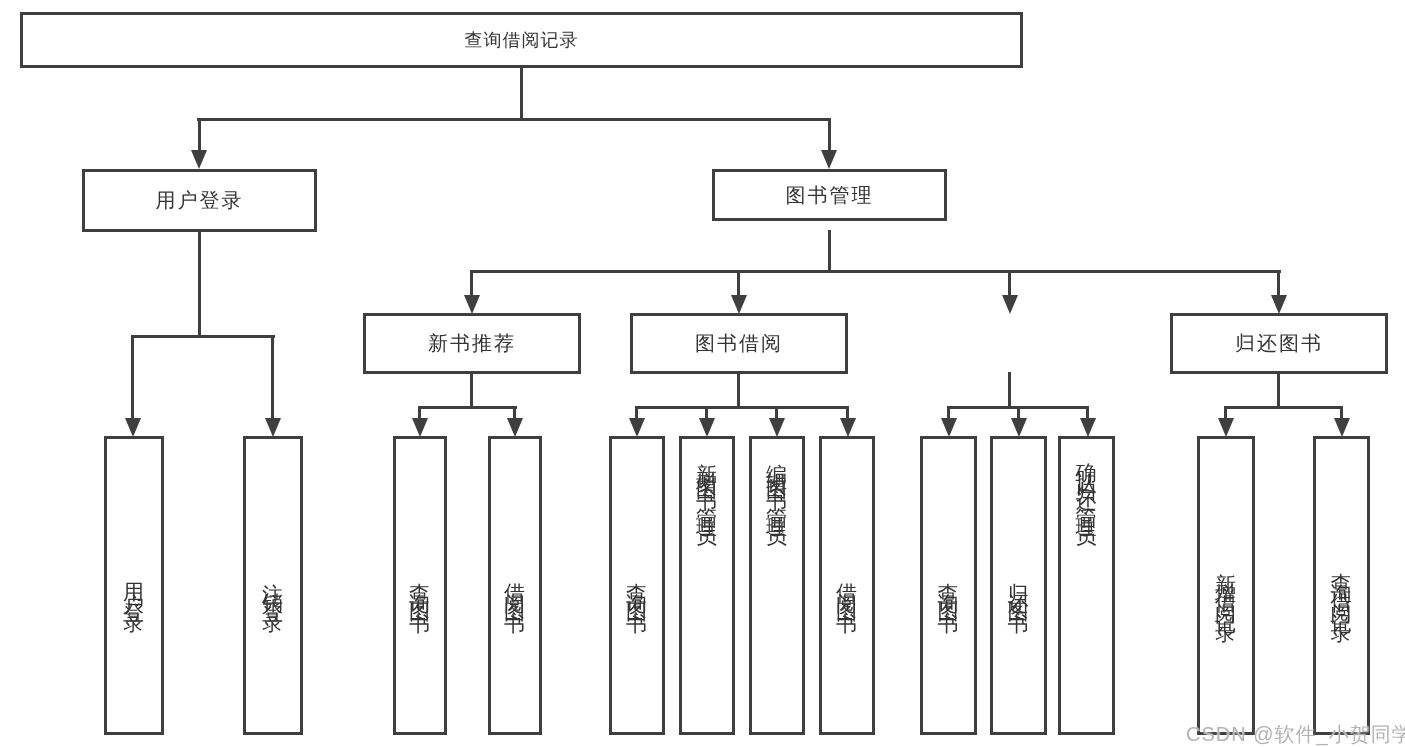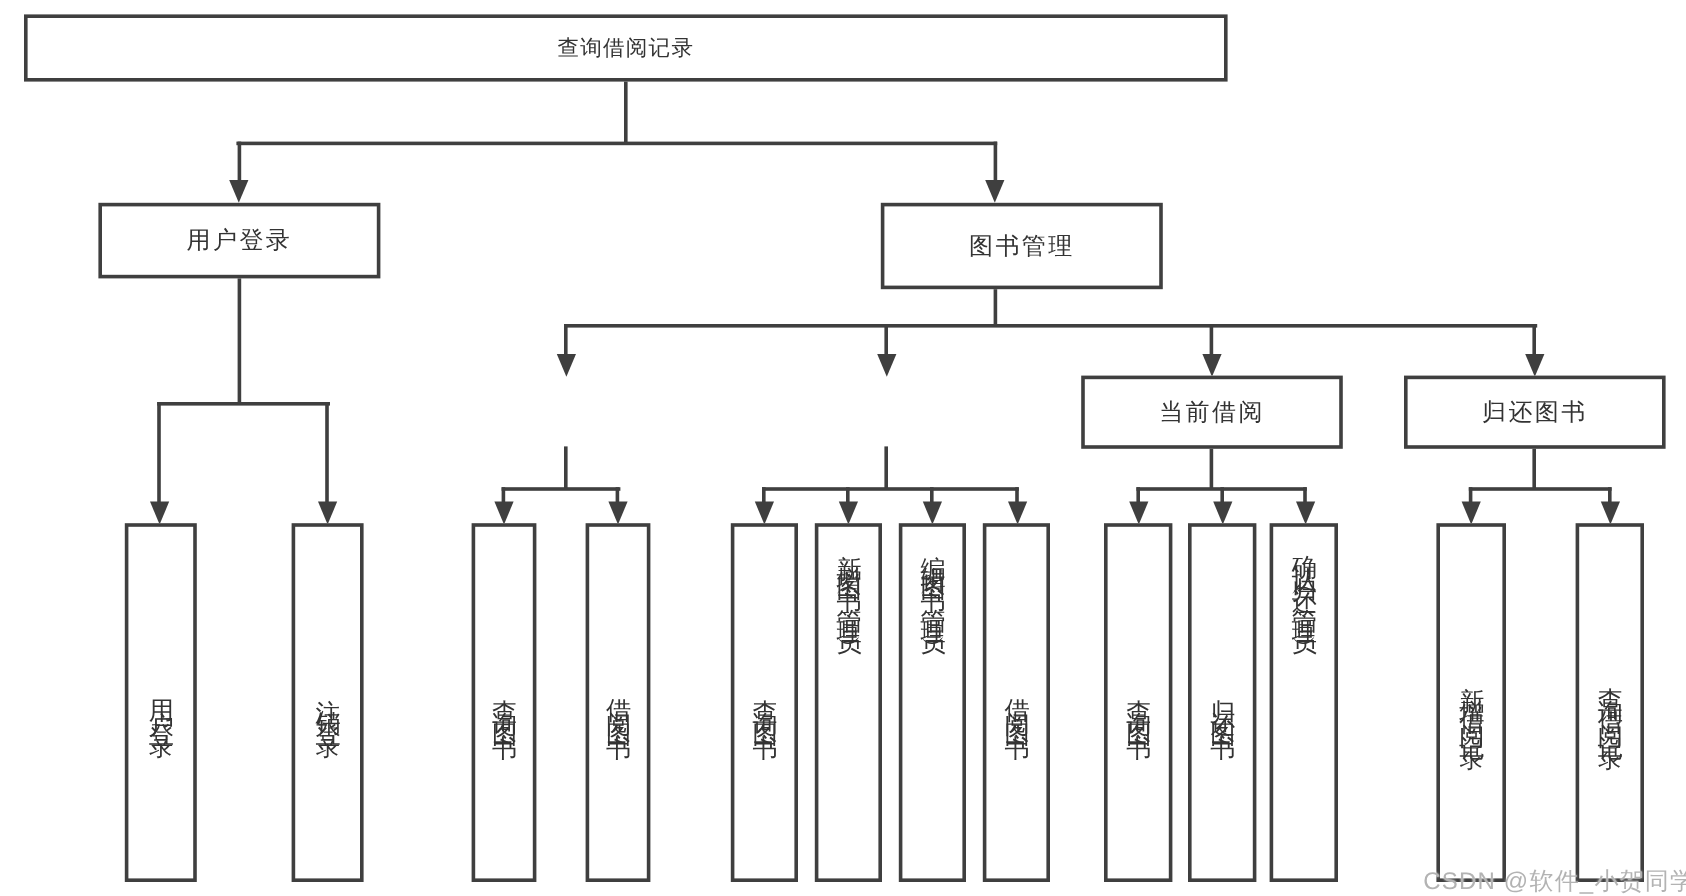--- a/index.html
+++ b/index.html
@@ -58,25 +58,26 @@
 </style>
 </head>
 <body>
 
 <div class="stage">
 
   <div class="node root-node" style="left:20px;top:12px;width:1003px;height:56px">查询借阅记录</div>
 
   <div class="node lvl" style="left:82px;top:169px;width:235px;height:63px">用户登录</div>
 
-  <div class="node lvl" style="left:734px;top:169px;width:235px;height:72px">图书管理</div>
+  <div class="node lvl" style="left:712px;top:169px;width:235px;height:52px">图书管理</div>
 
+  <div class="node lvl" style="left:363px;top:313px;width:218px;height:61px">新书推荐</div>
 
+  <div class="node lvl" style="left:630px;top:313px;width:218px;height:61px">图书借阅</div>
 
-  <div class="node lvl" style="left:901px;top:313px;width:218px;height:61px">当前借阅</div>
 
   <div class="node lvl" style="left:1170px;top:313px;width:218px;height:61px">归还图书</div>
 
   <div class="node leaf" style="left:104px;top:436px;width:60px;height:299px">用户登录</div>
 
   <div class="node leaf" style="left:243px;top:436px;width:60px;height:299px">注销登录</div>
 
   <div class="node leaf" style="left:393px;top:436px;width:54px;height:299px">查询图书</div>
 
   <div class="node leaf" style="left:488px;top:436px;width:54px;height:299px">借阅图书</div>

